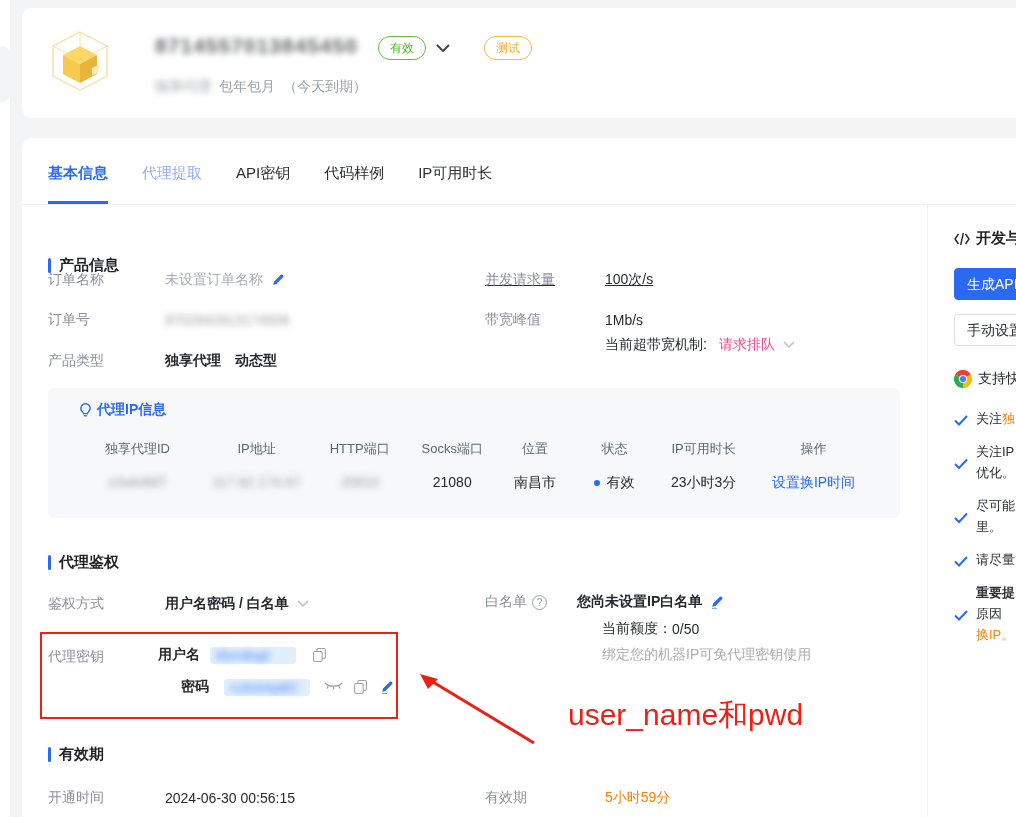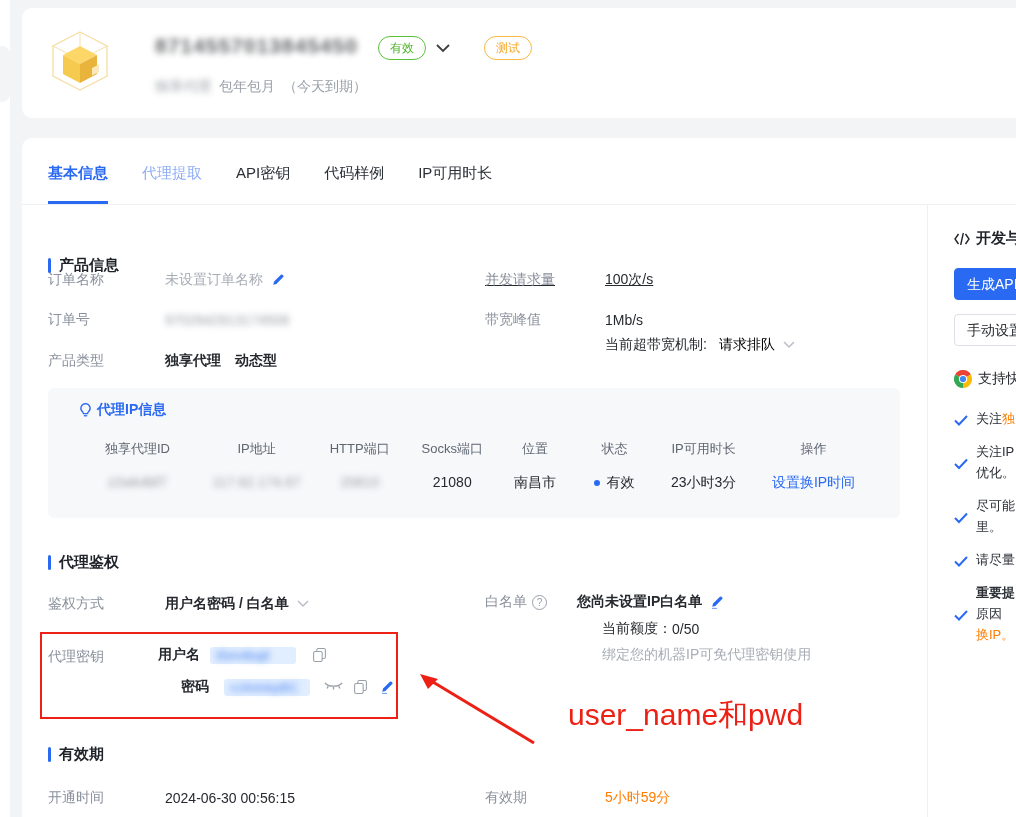--- a/index.html
+++ b/index.html
@@ -35,21 +35,21 @@
 
   .content { position:absolute; left:26px; top:67px; width:852px; height:620px; }
   .section-h { display:flex; align-items:center; gap:8px; font-size:15px; font-weight:bold; color:#1f2329; position:absolute; }
   .section-bar { width:3px; height:15px; background:#2a6af2; border-radius:2px; }
   .lbl { color:#8a909c; }
   .val { color:#26292e; }
   .muted { color:#a8adb5; }
   .row-abs { position:absolute; display:flex; align-items:center; }
   .edit-pencil { width:14px; height:14px; margin-left:8px; cursor:pointer; }
   .chev-gray { width:12px; height:8px; color:#b9bec7; margin-left:8px; }
-  .green { color:#000000; }
+  .green { color:#ec4899; }
   .orange { color:#ff7d00; }
   .link-blue { color:#2a6af2; cursor:pointer; }
 
   
   .ip-panel { position:absolute; left:0; top:183px; width:852px; height:130px; background:#f7f8fa; border-radius:6px; }
   .ip-panel-title { position:absolute; left:31px; top:13px; display:flex; align-items:center; gap:5px; color:#2a6af2; font-weight:bold; font-size:14px; }
   .ip-table-head, .ip-table-row { position:absolute; left:25px; right:25px; display:flex; }
   .ip-table-head { top:52px; font-size:13px; color:#5f6672; }
   .ip-table-row { top:86px; font-size:14px; color:#26292e; }
   .c1{width:133px}.c2{width:113px}.c3{width:100px}.c4{width:91px}.c5{width:80px}.c6{width:84px}.c7{width:100px}.c8{width:127px}

